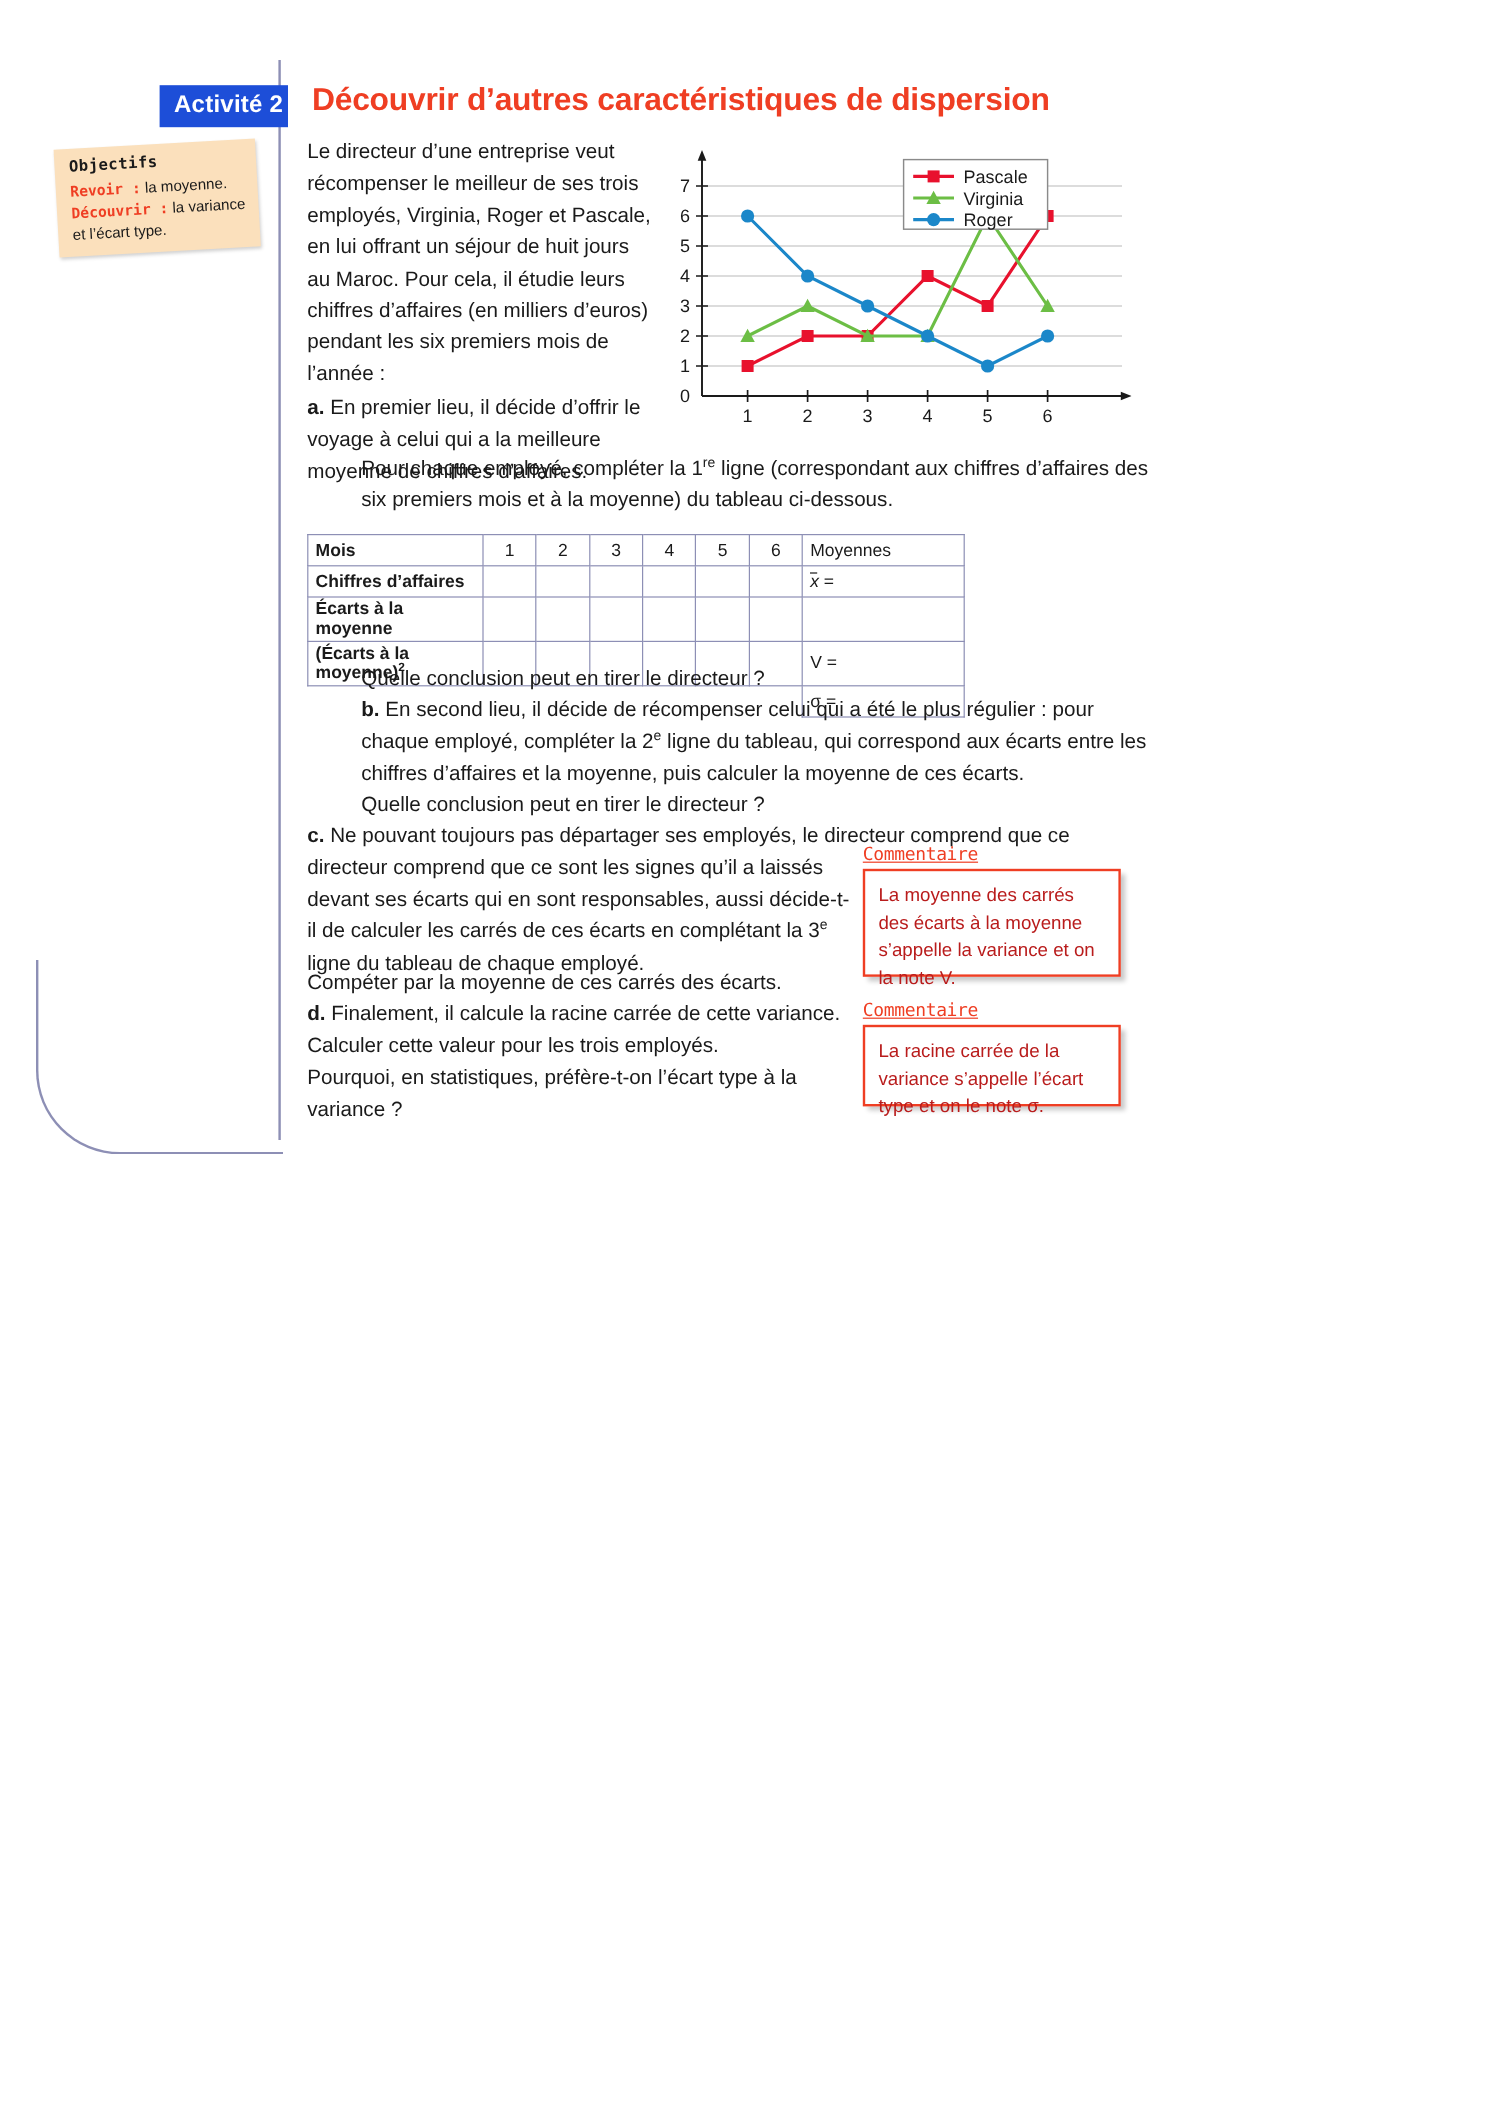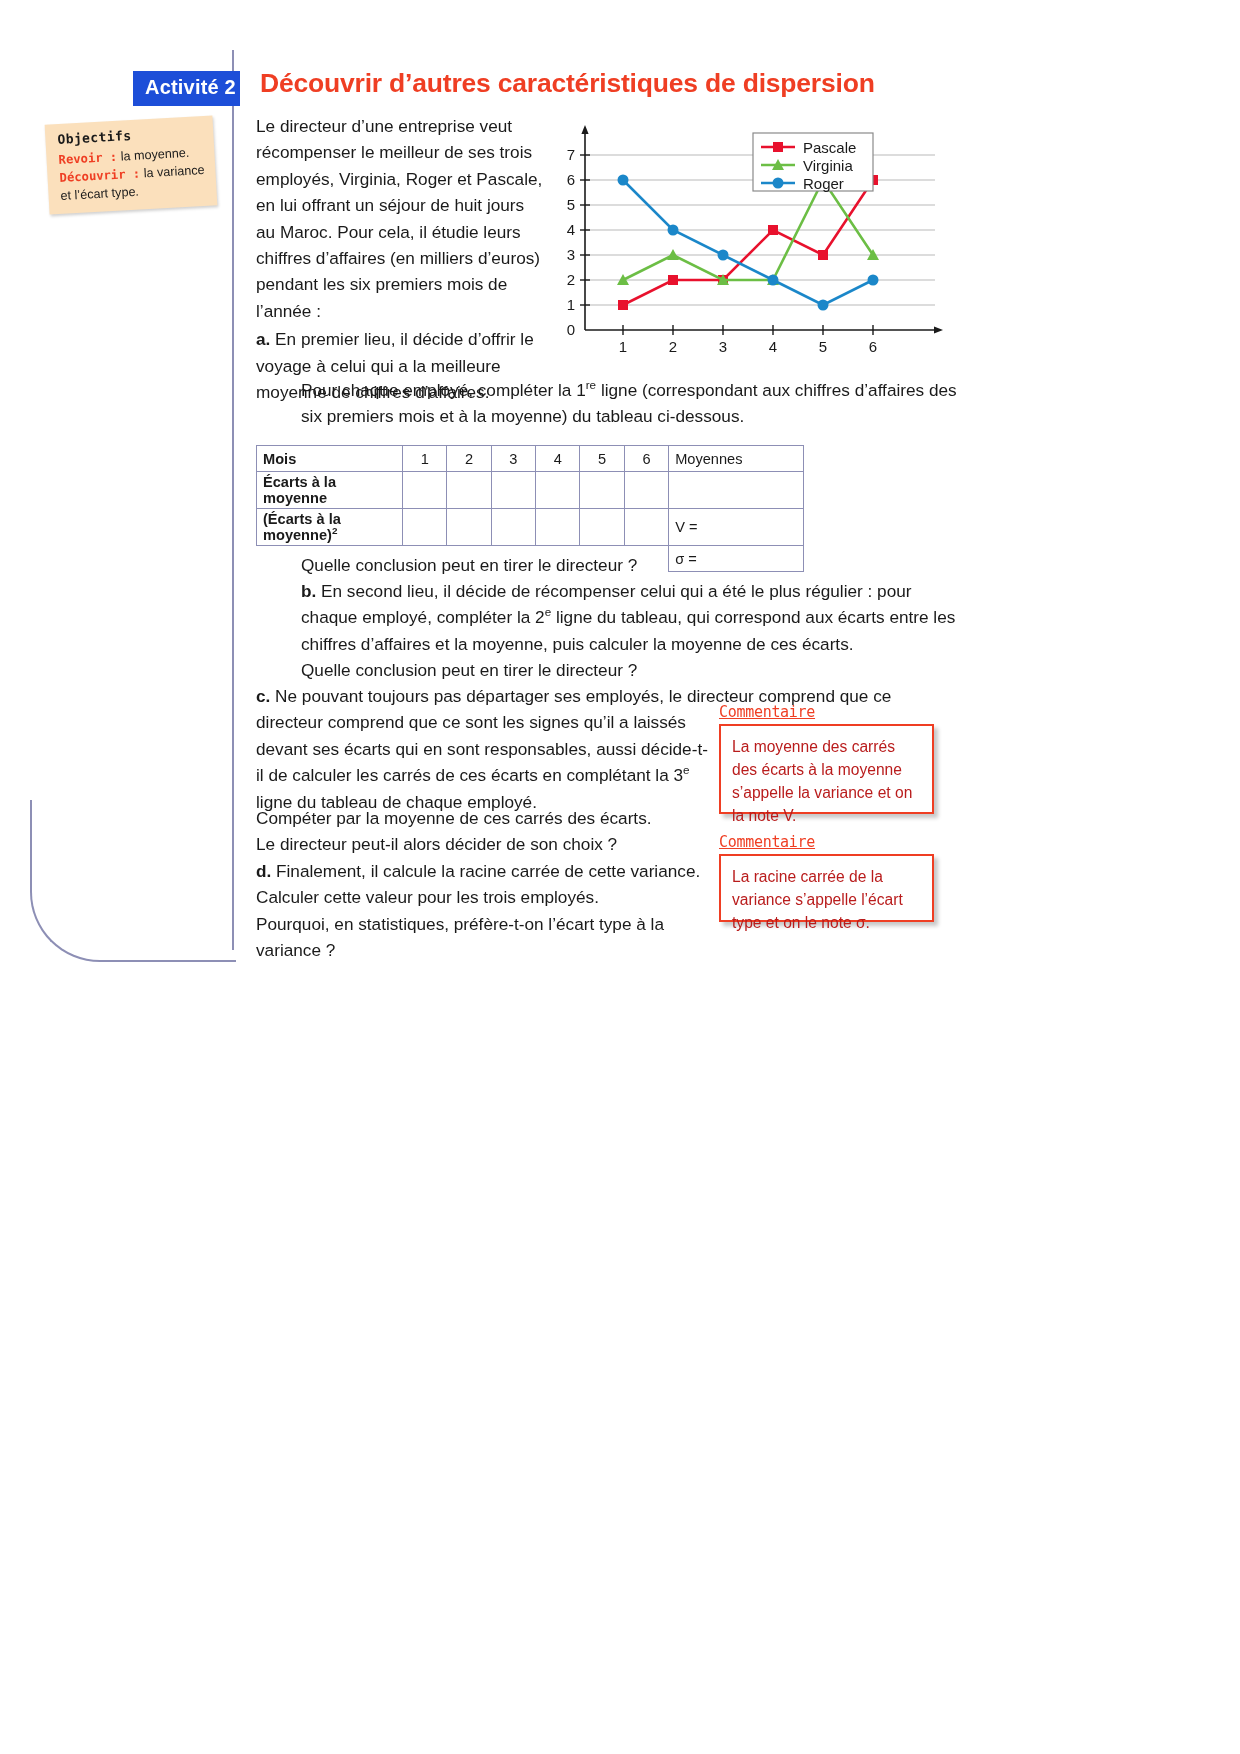--- a/index.html
+++ b/index.html
@@ -254,20 +254,30 @@
       <td class="lbl">Mois</td>
       <td class="num">1</td>
       <td class="num">2</td>
       <td class="num">3</td>
       <td class="num">4</td>
       <td class="num">5</td>
       <td class="num">6</td>
       <td class="moy">Moyennes</td>
     </tr>
     <tr>
+      <td class="lbl">Chiffres d’affaires</td>
+      <td class="num empty"></td>
+      <td class="num empty"></td>
+      <td class="num empty"></td>
+      <td class="num empty"></td>
+      <td class="num empty"></td>
+      <td class="num empty"></td>
+      <td class="moy"><span class="ovl">x</span><span> =</span></td>
+    </tr>
+    <tr>
       <td class="lbl">Écarts à la moyenne</td>
       <td class="num empty"></td>
       <td class="num empty"></td>
       <td class="num empty"></td>
       <td class="num empty"></td>
       <td class="num empty"></td>
       <td class="num empty"></td>
       <td class="moy"></td>
     </tr>
     <tr>
@@ -304,21 +314,20 @@
   <div class="txt" style="position:absolute;left:256px;top:683px;width:455px;">
     <span class="b">c.</span><span> Ne pouvant toujours pas départager ses employés, le directeur comprend que ce sont les signes qu’il a laissés devant ses écarts qui en sont responsables, aussi décide-t-il de calculer les carrés de ces écarts en complétant la 3</span><sup>e</sup><span> ligne du tableau de chaque employé.</span>
   </div>
 
   <div style="position:absolute;left:256px;top:683px;width:668px;height:26px;overflow:hidden;background:#fff;" class="txt">
     <span class="b">c.</span><span> Ne pouvant toujours pas départager ses employés, le directeur comprend que ce sont les signes qu’il a laissés devant ses écarts qui en sont responsables, aussi décide-t-il de calculer les carrés de ces écarts en complétant la 3</span>
   </div>
 
   <div class="txt" style="position:absolute;left:256px;top:805px;width:455px;">
     <div>Compéter par la moyenne de ces carrés des écarts.</div>
-    <div>Le directeur peut-il alors décider de son choix ?</div>
     <div><span class="b">d.</span><span> Finalement, il calcule la racine carrée de cette variance.</span></div>
     <div>Calculer cette valeur pour les trois employés.</div>
     <div>Pourquoi, en statistiques, préfère-t-on l’écart type à la variance ?</div>
   </div>
 
   <div class="comm-wrap" style="left:719px;top:703px;width:215px;">
     <div class="comm-title">Commentaire</div>
     <div class="comm-box" style="height:90px;">La moyenne des carrés des écarts à la moyenne s’appelle la variance et on la note V.</div>
   </div>
 

